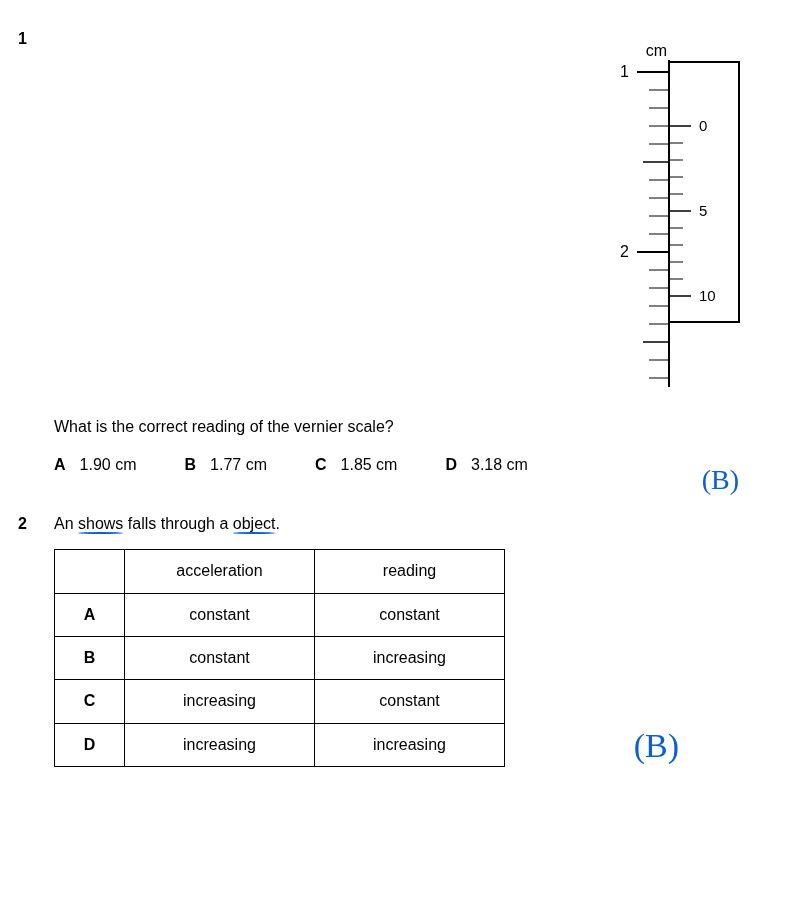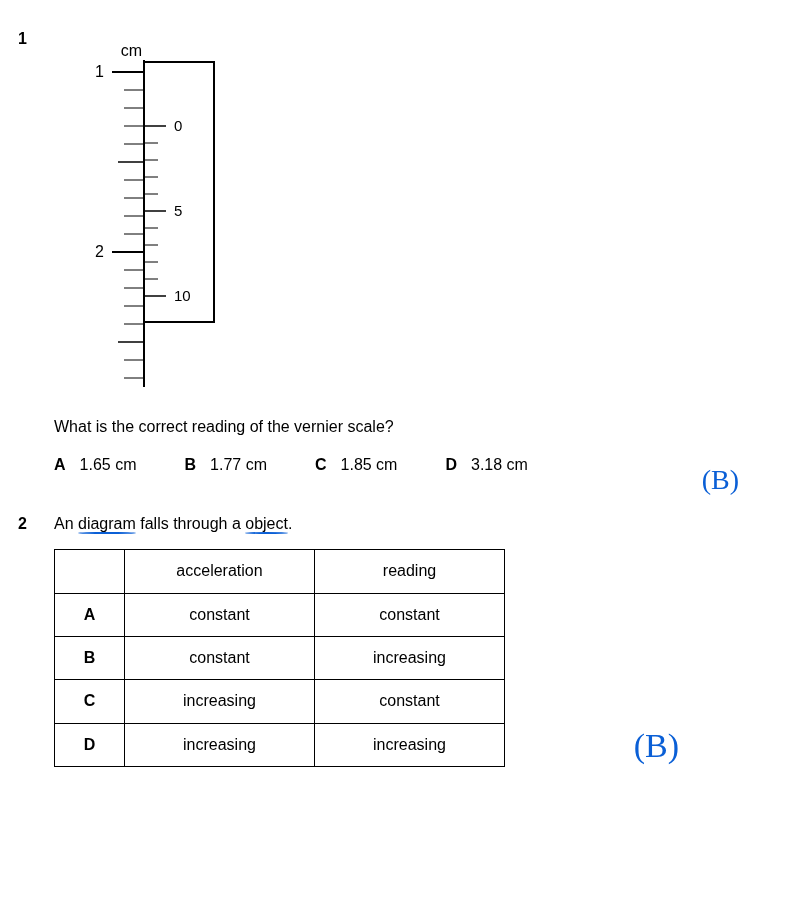--- a/index.html
+++ b/index.html
@@ -10,21 +10,21 @@
     background: #fff;
     width: 797px;
     padding: 28px 18px;
     line-height: 1.4;
   }
   .question { margin-bottom: 36px; position: relative; }
   .q-row { display: flex; gap: 16px; }
   .q-num { font-weight: bold; width: 20px; flex-shrink: 0; }
   .q-body { flex: 1; }
   .q-text { margin-bottom: 12px; }
-  .vernier-wrap { display: flex; justify-content: flex-start; margin: 14px 0 24px; }
+  .vernier-wrap { display: flex; justify-content: flex-end; margin: 14px 0 24px; }
   .options-row { display: flex; gap: 48px; margin-top: 16px; }
   .option { display: flex; gap: 14px; }
   .option-letter { font-weight: bold; }
   .hand { font-family: 'Comic Sans MS', cursive; color: #0a5fd6; }
   .hand-q1 { position: absolute; right: 40px; bottom: -22px; font-size: 28px; }
   .hand-q2 { position: absolute; right: 100px; bottom: -2px; font-size: 34px; }
   .underline-blue { position: relative; }
   .underline-blue::after {
     content: "";
     position: absolute;
@@ -103,21 +103,21 @@
           <line x1="90" y1="254" x2="112" y2="254" stroke="#000" stroke-width="1.5"></line>
           <text x="120" y="259" font-size="15">10</text>
         </svg>
       </div>
 
       <p class="q-text">What is the correct reading of the vernier scale?</p>
 
       <div class="options-row">
         <div class="option">
           <span class="option-letter">A</span>
-          <span>1.65 cm</span>
+          <span>1.90 cm</span>
         </div>
         <div class="option">
           <span class="option-letter">B</span>
           <span>1.77 cm</span>
         </div>
         <div class="option">
           <span class="option-letter">C</span>
           <span>1.85 cm</span>
         </div>
         <div class="option">
@@ -128,21 +128,21 @@
     </div>
   </div>
   <div class="hand hand-q1">(B)</div>
 </div>
 
 <div class="question">
   <div class="q-row">
     <div class="q-num">2</div>
     <div class="q-body">
       <p class="q-text">
-        <span>An </span><span class="underline-blue">diagram</span><span> falls through a </span><span class="underline-blue">object</span><span>.</span>
+        <span>An </span><span class="underline-blue">shows</span><span> falls through a </span><span class="underline-blue">object</span><span>.</span>
       </p>
 
       <table class="tbl">
         <thead>
           <tr>
             <th class="col-letter"></th>
             <th class="col-data">acceleration</th>
             <th class="col-data">reading</th>
           </tr>
         </thead>

